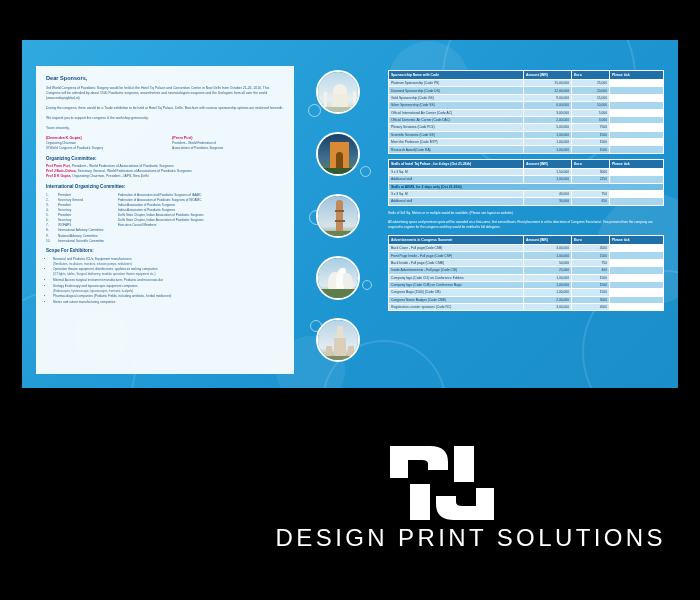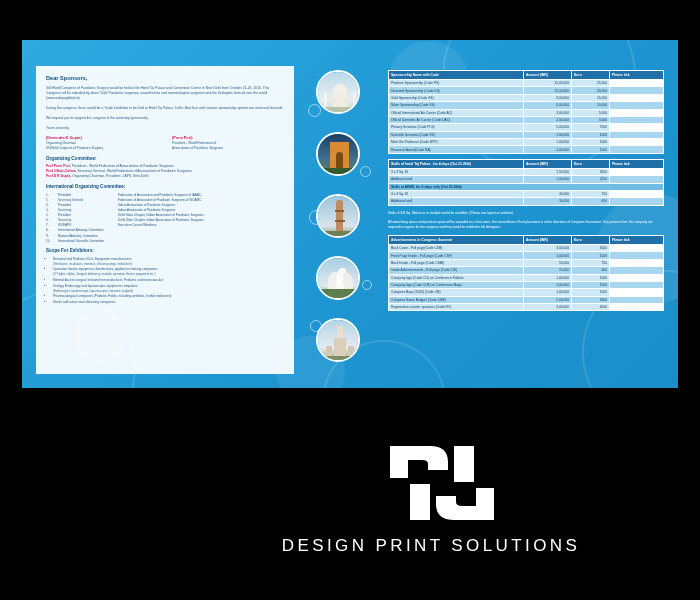--- a/index.html
+++ b/index.html
@@ -183,25 +183,25 @@
   #logo-mark {
     position: absolute;
     left: 188px;
     top: 0px;
     width: 116px;
     height: 86px;
   }
   #logo-text {
     position: absolute;
     left: 0;
-    top: 96px;
+    top: 84px;
     width: 470px;
-    text-align: center;
+    text-align: right;
     color: #ffffff;
-    font-size: 17px;
+    font-size: 24px;
     letter-spacing: 3.4px;
     font-family: "Liberation Sans", sans-serif;
   }
 </style>
 </head>
 <body>
 
 <div id="stage">
 
   <div id="brochure">

